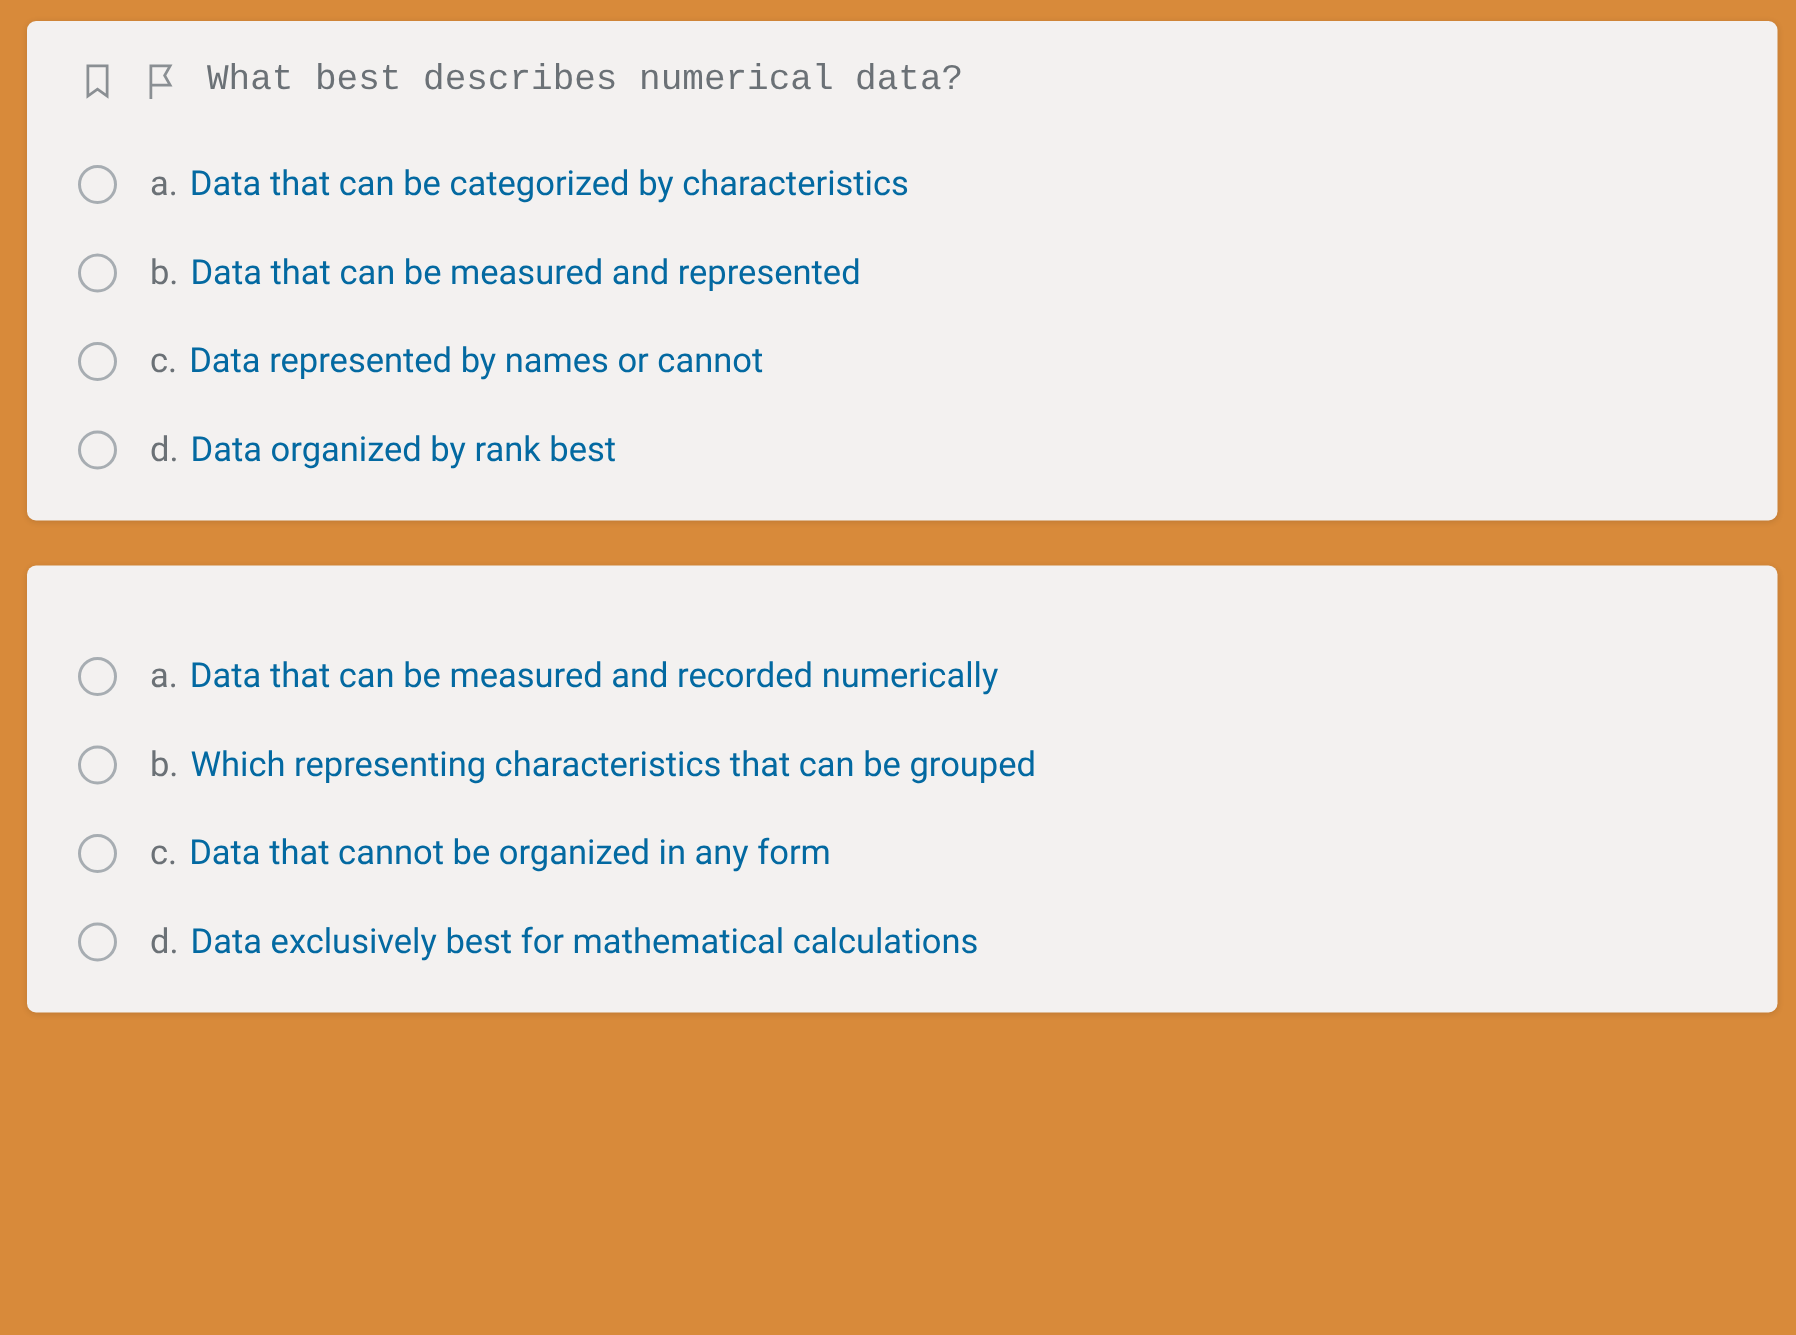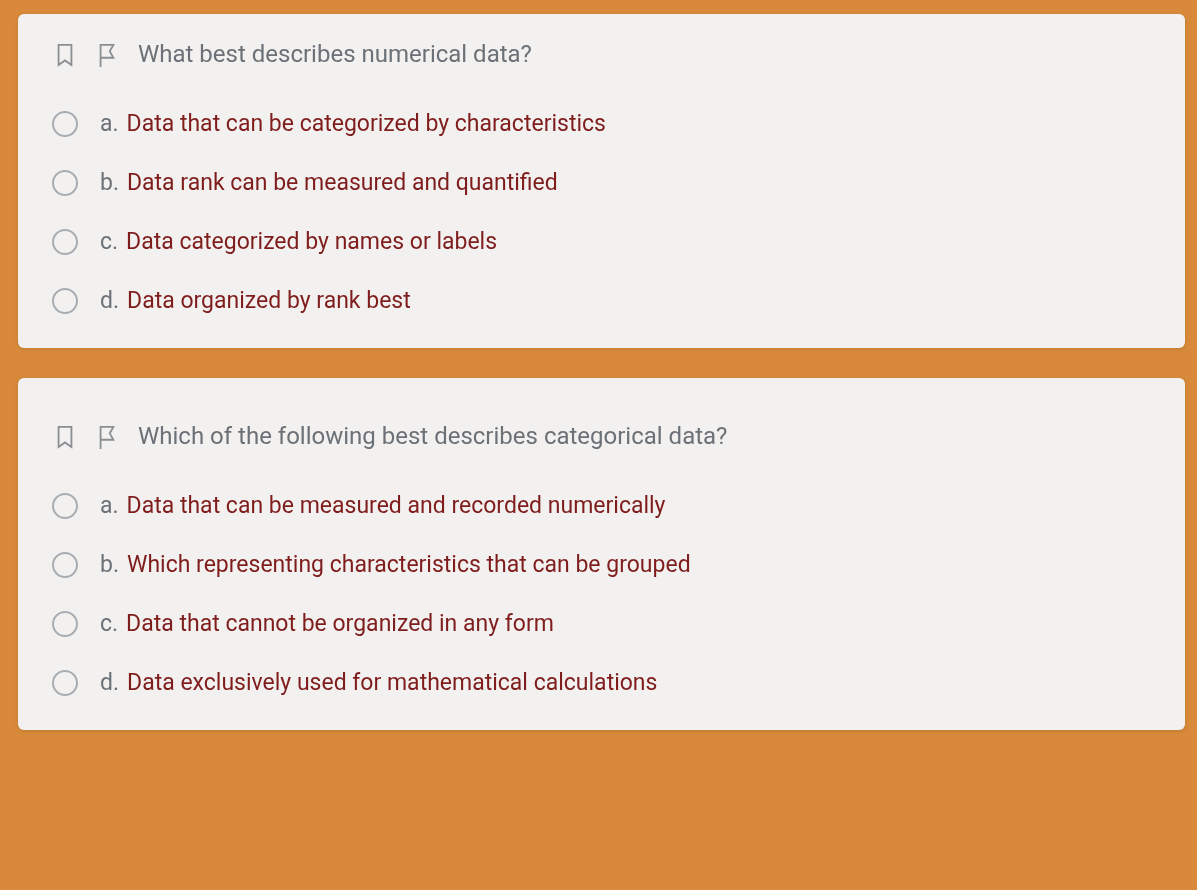--- a/index.html
+++ b/index.html
@@ -16,24 +16,25 @@
   }
   .question-card {
     background: #f3f1f0;
     border-radius: 6px;
     padding: 26px 30px 18px 30px;
     box-shadow: 0 1px 4px rgba(0,0,0,0.12);
     color: #6a7075;
   }
   .question-header {
     display: flex;
-    align-items: flex-end;
+    align-items: center;
     gap: 20px;
     margin-bottom: 26px;
     padding-left: 6px;
+    font-family: Liberation Mono, monospace;
   }
   .bookmark-icon, .flag-icon {
     width: 22px;
     height: 26px;
     color: #8a8f93;
     flex-shrink: 0;
   }
   .bookmark-icon svg, .flag-icon svg { display: block; }
   .question-text {
     font-size: 24px;
@@ -55,21 +56,21 @@
     flex-shrink: 0;
     background: transparent;
   }
   .option-label {
     font-size: 23px;
     color: #6b7176;
     display: flex;
     gap: 8px;
   }
   .option-letter { color: #6b7176; }
-  .option-text { color: #7f1d1d; text-align: center; }
+  .option-text { color: #0369a1; text-align: center; }
 </style>
 </head>
 <body>
 
 <div class="question-card">
   <div class="question-header">
     <span class="bookmark-icon">
       <svg viewBox="0 0 24 28" width="22" height="26" fill="none" stroke="currentColor" stroke-width="2">
         <path d="M5 3 h14 v22 l-7-5 -7 5 z"></path>
       </svg>
@@ -86,53 +87,40 @@
     <span class="radio"></span>
     <span class="option-label">
       <span class="option-letter">a.</span>
       <span class="option-text">Data that can be categorized by characteristics</span>
     </span>
   </div>
   <div class="option-row">
     <span class="radio"></span>
     <span class="option-label">
       <span class="option-letter">b.</span>
-      <span class="option-text">Data rank can be measured and quantified</span>
+      <span class="option-text">Data that can be measured and represented</span>
     </span>
   </div>
   <div class="option-row">
     <span class="radio"></span>
     <span class="option-label">
       <span class="option-letter">c.</span>
-      <span class="option-text">Data categorized by names or labels</span>
+      <span class="option-text">Data represented by names or cannot</span>
     </span>
   </div>
   <div class="option-row">
     <span class="radio"></span>
     <span class="option-label">
       <span class="option-letter">d.</span>
       <span class="option-text">Data organized by rank best</span>
     </span>
   </div>
 </div>
 
 <div class="question-card" style="padding-top:44px;">
-  <div class="question-header">
-    <span class="bookmark-icon">
-      <svg viewBox="0 0 24 28" width="22" height="26" fill="none" stroke="currentColor" stroke-width="2">
-        <path d="M5 3 h14 v22 l-7-5 -7 5 z"></path>
-      </svg>
-    </span>
-    <span class="flag-icon">
-      <svg viewBox="0 0 24 28" width="22" height="26" fill="none" stroke="currentColor" stroke-width="2">
-        <path d="M5 3 h14 l-4 7 4 7 h-14 z M5 3 v24"></path>
-      </svg>
-    </span>
-    <span class="question-text">Which of the following best describes categorical data?</span>
-  </div>
 
   <div class="option-row">
     <span class="radio"></span>
     <span class="option-label">
       <span class="option-letter">a.</span>
       <span class="option-text">Data that can be measured and recorded numerically</span>
     </span>
   </div>
   <div class="option-row">
     <span class="radio"></span>
@@ -145,16 +133,16 @@
     <span class="radio"></span>
     <span class="option-label">
       <span class="option-letter">c.</span>
       <span class="option-text">Data that cannot be organized in any form</span>
     </span>
   </div>
   <div class="option-row">
     <span class="radio"></span>
     <span class="option-label">
       <span class="option-letter">d.</span>
-      <span class="option-text">Data exclusively used for mathematical calculations</span>
+      <span class="option-text">Data exclusively best for mathematical calculations</span>
     </span>
   </div>
 </div>
 
 </body></html>

